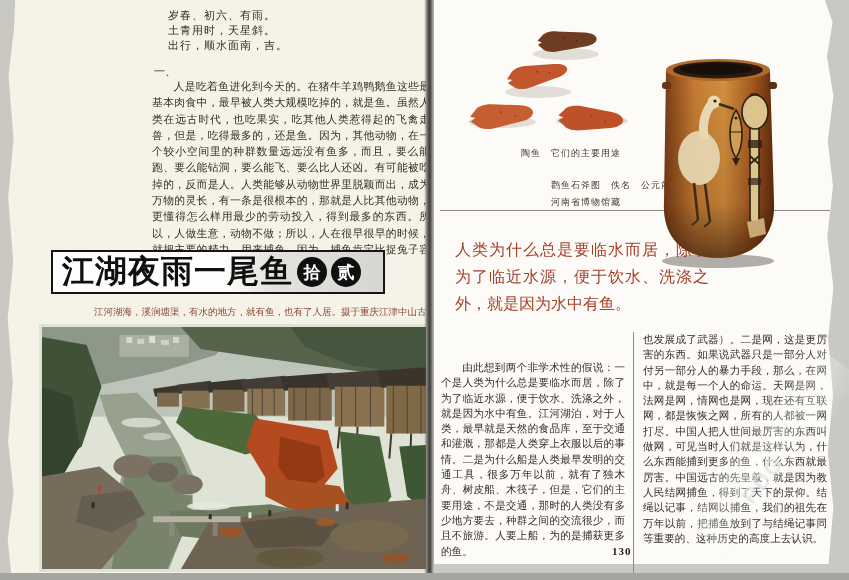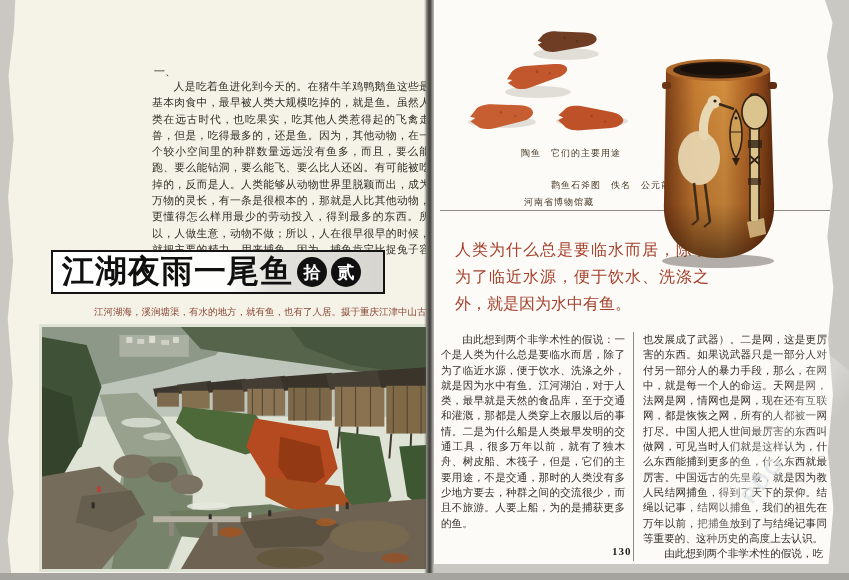--- a/index.html
+++ b/index.html
@@ -31,45 +31,50 @@
      font-size:9.5px;color:#8a4632;white-space:nowrap;}
   .photo-frame{position:absolute;left:33px;top:324px;width:396px;height:248px;background:#dfe3d5;
      padding:3px;box-sizing:border-box;}
   .photo-frame svg{display:block;width:100%;height:100%;}
   
   .hrule{position:absolute;left:440px;top:210px;width:390px;height:1px;background:#8d8a82;}
   .fish-group{position:absolute;left:450px;top:22px;width:190px;height:118px;}
   .cap{position:absolute;font-size:9px;color:#453626;letter-spacing:1px;white-space:nowrap;}
   #cap1{left:521px;top:147px;}
   #cap2{left:551px;top:179px;}
-  #cap3{left:524px;top:196px;}
+  #cap3{left:551px;top:196px;}
   .vat{position:absolute;left:652px;top:52px;width:136px;height:218px;z-index:3;}
   .pull-quote{position:absolute;left:455px;top:236px;width:254px;font-size:16px;line-height:27px;
      color:#a5402c;text-align:justify;font-weight:500;}
   .columns{position:absolute;left:441px;top:332px;width:386px;display:flex;}
   .col{width:184px;font-size:10.6px;line-height:15.3px;text-align:justify;color:#332e28;}
   .col p{margin:0;}
-  .col p.indent{text-indent:2em;}
+  .col p.indent{text-indent:2em;margin-top:28px;}
   #col2{border-left:1px solid #8d8a82;padding-left:9px;}
   #col1{padding-right:8px;}
   .page-number{position:absolute;left:612px;top:545px;font-size:11px;font-weight:700;color:#23201c;letter-spacing:1px;}
   .watermark{position:absolute;left:672px;top:380px;width:200px;height:190px;pointer-events:none;z-index:4;
      transform:rotate(-52deg);opacity:.8;}
   .watermark .band{position:absolute;left:10px;top:40px;width:220px;height:70px;
      background:linear-gradient(180deg,rgba(255,255,255,0) 0%,rgba(255,255,255,.35) 50%,rgba(255,255,255,0) 100%);}
   .watermark .pdg{position:absolute;left:64px;top:78px;font-family:"Liberation Sans",sans-serif;
      font-weight:700;font-size:22px;color:rgba(224,229,233,.95);letter-spacing:2px;}
 </style>
 </head>
 <body>
 
 <div id="canvas">
 
   <div id="left-page" class="page">
 
+    <div class="almanac">
+      <div>岁春、初六、有雨。</div>
+      <div>土青用时，天星斜。</div>
+      <div>出行，顺水面南，吉。</div>
+    </div>
 
     <div class="sec-marker">一、</div>
 
     <div class="intro">人是吃着鱼进化到今天的。在猪牛羊鸡鸭鹅鱼这些最基本肉食中，最早被人类大规模吃掉的，就是鱼。虽然人类在远古时代，也吃果实，吃其他人类惹得起的飞禽走兽，但是，吃得最多的，还是鱼。因为，其他动物，在一个较小空间里的种群数量远远没有鱼多，而且，要么能跑、要么能钻洞，要么能飞、要么比人还凶。有可能被吃掉的，反而是人。人类能够从动物世界里脱颖而出，成为万物的灵长，有一条是很根本的，那就是人比其他动物，更懂得怎么样用最少的劳动投入，得到最多的东西。所以，人做生意，动物不做；所以，人在很早很早的时候，就把主要的精力，用来捕鱼。因为，捕鱼肯定比捉兔子容易。</div>
 
     <div class="banner">
       <span class="banner-title">江湖夜雨一尾鱼</span>
       <span class="badge">拾</span>
       <span class="badge">贰</span>
     </div>

